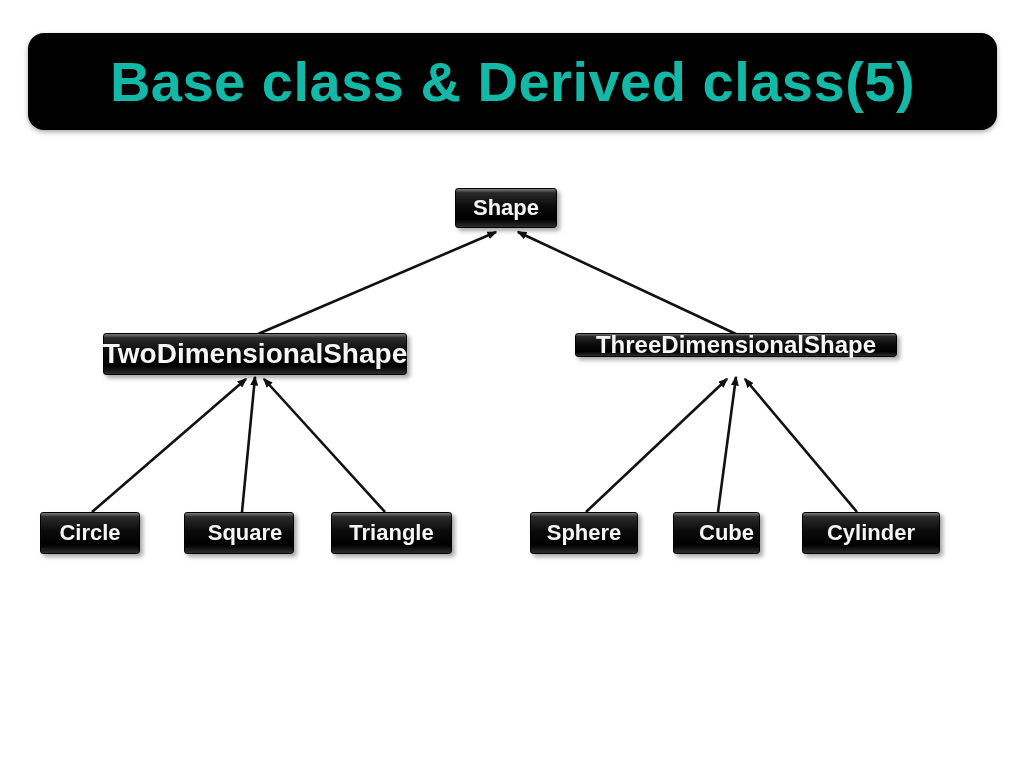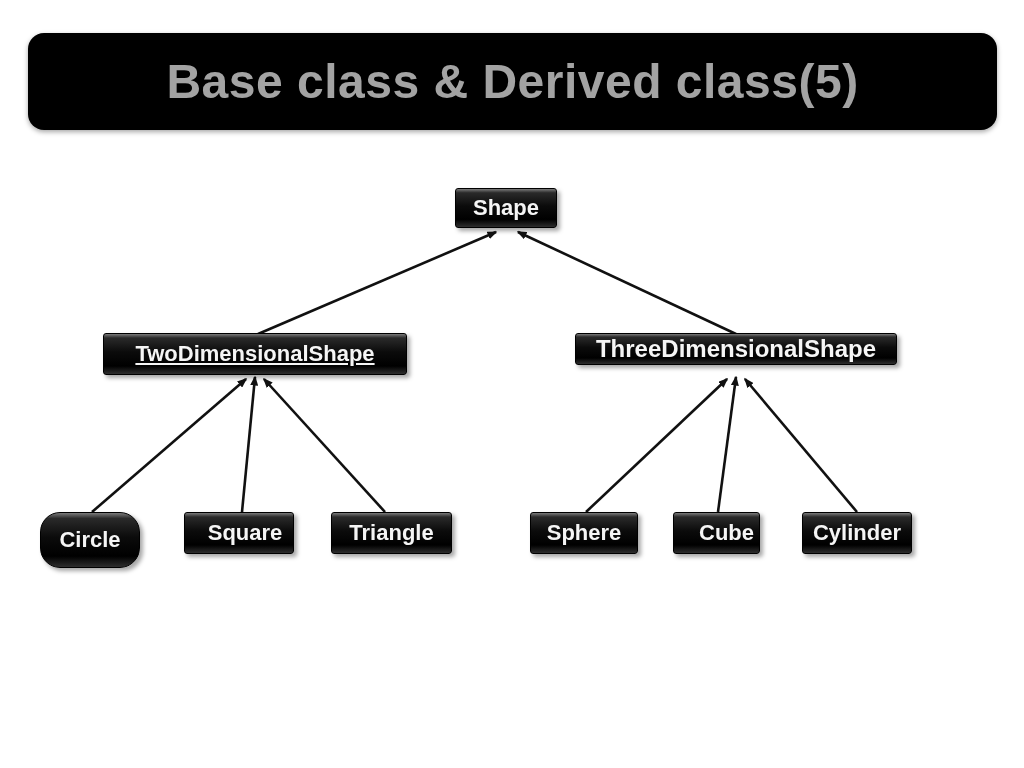--- a/index.html
+++ b/index.html
@@ -22,22 +22,22 @@
     width: 969px;
     height: 97px;
     background: #000000;
     border-radius: 16px;
     display: flex;
     align-items: center;
     justify-content: center;
     box-shadow: 0 2px 5px rgba(0,0,0,0.35);
   }
   .title-text {
-    color: #a3a3a3;
-    font-size: 48px;
+    color: #14b8a6;
+    font-size: 56px;
     font-weight: 600;
     letter-spacing: 0.5px;
     white-space: nowrap;
   }
   .edges-svg {
     position: absolute;
     left: 0;
     top: 0;
     width: 1024px;
     height: 768px;
@@ -56,28 +56,28 @@
     color: #f5f5f5;
     font-weight: bold;
     background: linear-gradient(180deg, #7a7a7a 0%, #2a2a2a 10%, #0b0b0b 45%, #000000 80%, #2e2e2e 100%);
     border: 1px solid #000000;
     border-radius: 3px;
     box-shadow: 3px 3px 4px rgba(0,0,0,0.35);
     box-sizing: border-box;
     white-space: nowrap;
   }
   .node-shape    { left: 455px; top: 188px; width: 102px; height: 40px; font-size: 22px; text-align: right; }
-  .node-twod     { left: 103px; top: 333px; width: 304px; height: 42px; font-size: 22px; text-decoration: underline; }
-  .node-threed   { left: 575px; top: 333px; width: 322px; height: 32px; font-size: 24px; }
-  .node-circle   { left:  40px; top: 512px; width: 100px; height: 56px; font-size: 22px; border-radius: 20px; }
+  .node-twod     { left: 103px; top: 333px; width: 304px; height: 42px; font-size: 28px; }
+  .node-threed   { left: 575px; top: 333px; width: 322px; height: 24px; font-size: 24px; }
+  .node-circle   { left:  40px; top: 512px; width: 100px; height: 42px; font-size: 22px; }
   .node-square   { left: 184px; top: 512px; width: 110px; height: 42px; font-size: 22px; padding-left: 12px; }
   .node-triangle { left: 331px; top: 512px; width: 121px; height: 42px; font-size: 22px; }
   .node-sphere   { left: 530px; top: 512px; width: 108px; height: 42px; font-size: 22px; }
   .node-cube     { left: 673px; top: 512px; width:  87px; height: 42px; font-size: 22px; padding-left: 20px; }
-  .node-cylinder { left: 802px; top: 512px; width: 110px; height: 42px; font-size: 22px; }
+  .node-cylinder { left: 802px; top: 512px; width: 138px; height: 42px; font-size: 22px; }
 </style>
 </head>
 <body>
 
 <div class="slide">
 
   <div class="title-bar">
     <span class="title-text">Base class &amp; Derived class(5)</span>
   </div>
 

